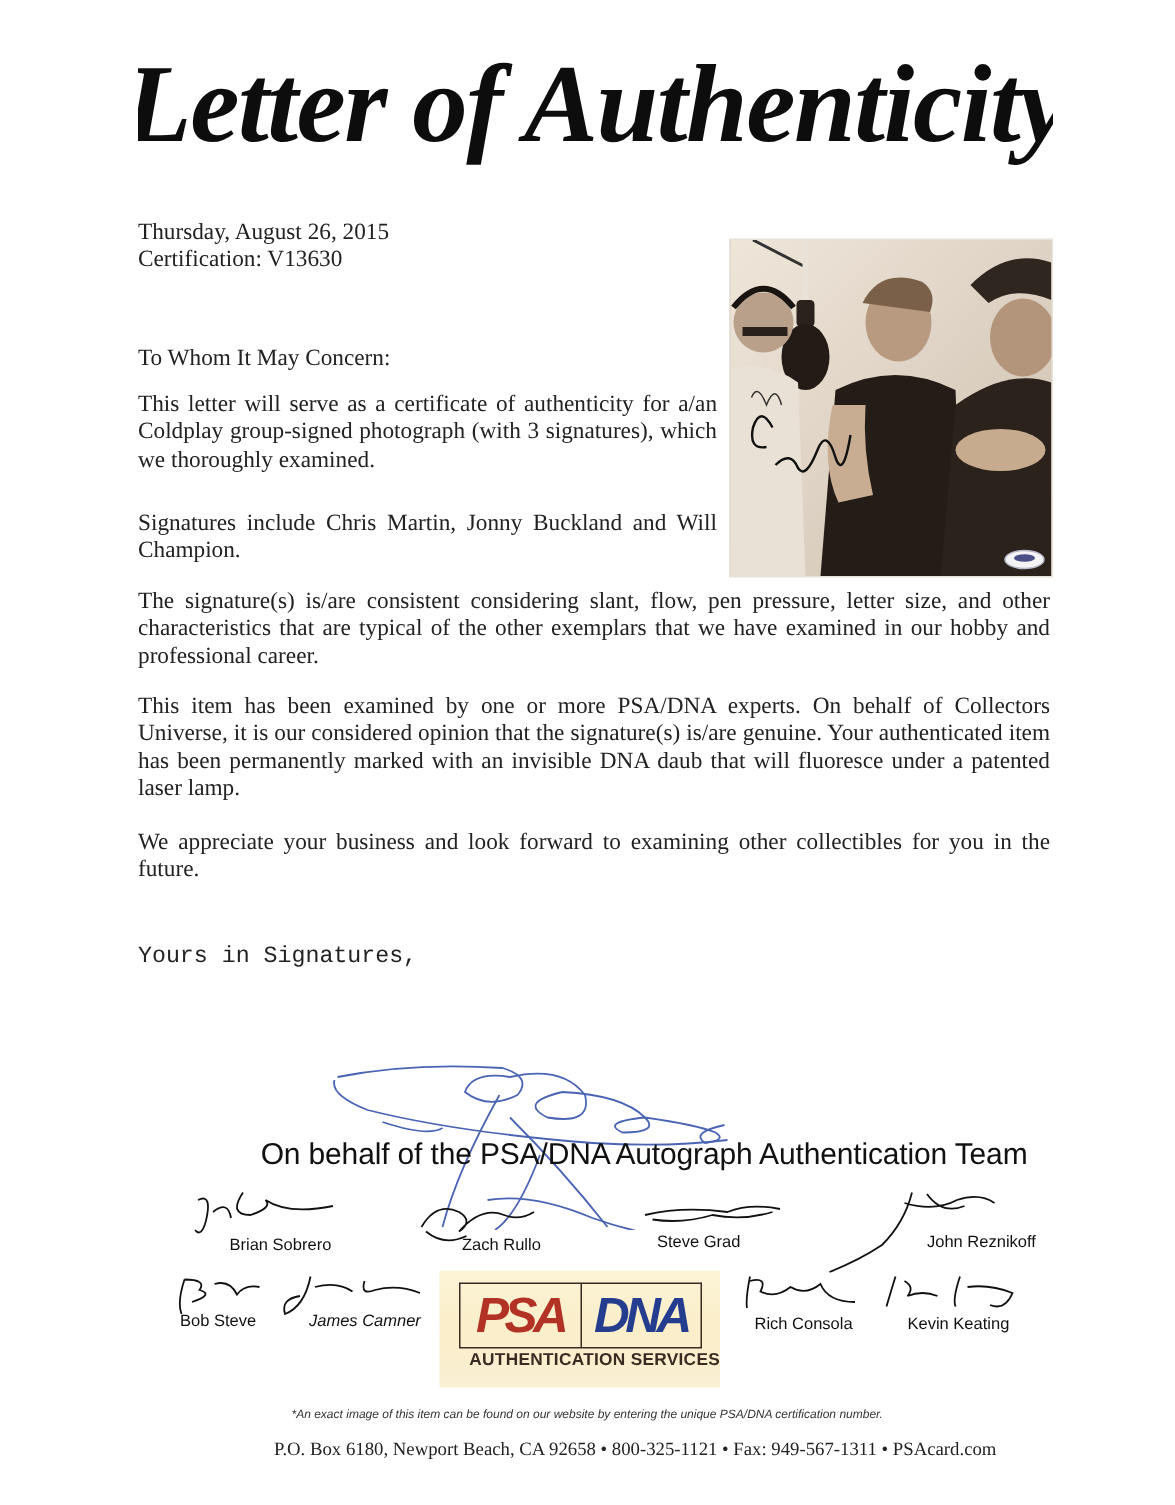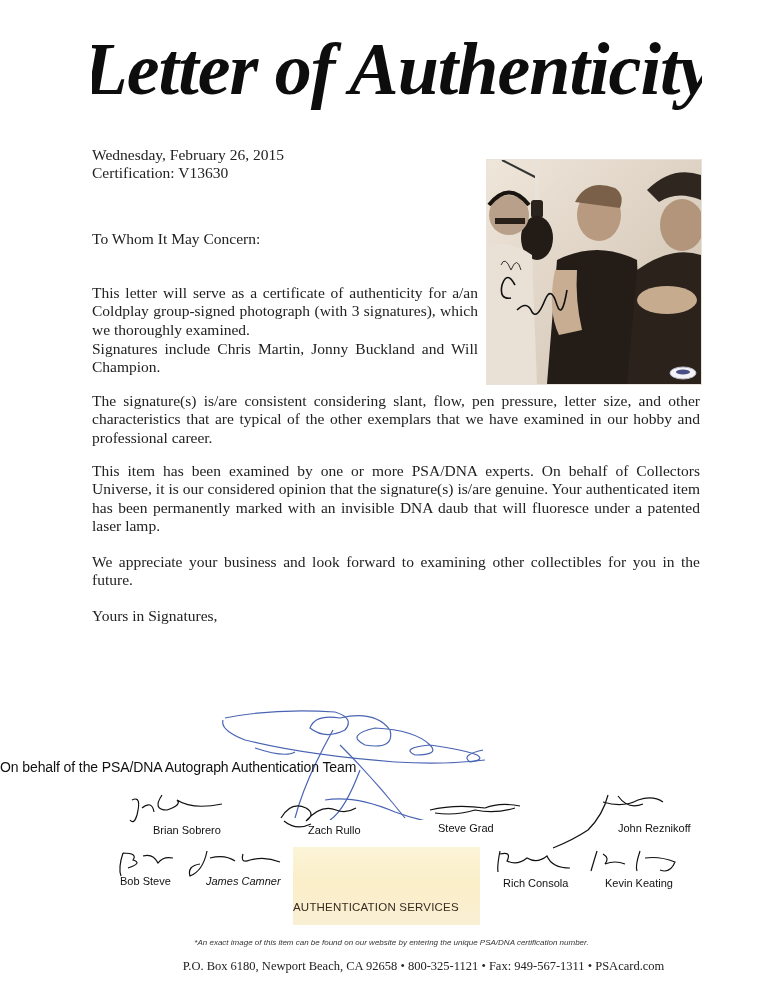--- a/index.html
+++ b/index.html
@@ -4,45 +4,45 @@
 <style>
   html, body { margin:0; padding:0; background:#ffffff; }
   body { width:783px; height:1003px; position:relative; overflow:hidden; font-family:"Liberation Serif", serif; color:#1b1b1b; }
   .abs { position:absolute; }
   .title { left:92px; top:22px; width:610px; height:105px; }
   .title svg { width:100%; height:100%; }
   .serif { font-family:"Liberation Serif", serif; font-size:15.5px; line-height:18.3px; color:#222; }
   .just { text-align:justify; text-align-last:left; }
   .photo { left:487px; top:160px; width:214px; height:224px; background:#d9cdbf; overflow:hidden; box-shadow: 0 0 0 1px #e8e2da; }
   .sans { font-family:"Liberation Sans", sans-serif; }
-  .team { left:0; width:685px; top:759px; text-align:left; font-size:14px; color:#111; letter-spacing:-0.1px; }
+  .team { left:0; width:685px; top:759px; text-align:right; font-size:20px; color:#111; letter-spacing:-0.1px; }
   .signame { font-family:"Liberation Sans", sans-serif; font-size:11px; color:#111; white-space:nowrap; }
   .psa-box { left:293px; top:847px; width:187px; height:78px; background:linear-gradient(180deg,#fbf4d6 0%,#fbeec9 50%,#f9efd3 100%); }
   .psa-frame { position:absolute; left:13px; top:8px; width:160px; height:42px; border:1.5px solid #3a2a22; display:flex; }
   .psa-left { flex:1; display:flex; align-items:center; justify-content:center; border-right:1.5px solid #3a2a22; font-family:"Liberation Sans", sans-serif; font-weight:bold; font-size:33px; color:#b33226; letter-spacing:-3px; font-style:italic; }
   .psa-right { flex:1; display:flex; align-items:center; justify-content:center; font-family:"Liberation Sans", sans-serif; font-weight:bold; font-size:33px; color:#243d8f; letter-spacing:-3px; font-style:italic; }
-  .psa-sub { position:absolute; left:0; width:100%; top:54px; text-align:left; font-family:"Liberation Sans", sans-serif; font-size:11.5px; color:#3a2a22; letter-spacing:0.2px; }
+  .psa-sub { position:absolute; left:0; width:100%; top:54px; text-align:right; font-family:"Liberation Sans", sans-serif; font-size:11.5px; color:#3a2a22; letter-spacing:0.2px;font-weight:bold; }
   .note { left:0; width:783px; top:938px; text-align:center; font-family:"Liberation Sans", sans-serif; font-style:italic; font-size:8px; color:#333; }
   .addr { left:0; width:783px; top:959px; text-align:center; font-family:"Liberation Serif", serif; font-size:12.5px; color:#222;margin-left:32px; }
 </style>
 </head>
 <body>
 
 <div class="abs title">
   <svg viewBox="0 0 610 105" preserveAspectRatio="none">
     <text x="305" y="72" text-anchor="middle" font-family="Liberation Serif, serif" font-style="italic" font-weight="bold" font-size="74" fill="#0d0d0d" letter-spacing="-1">Letter of Authenticity</text>
   </svg>
 </div>
 
-<div class="abs serif" style="left:92px; top:146px;">Wednesday, February 26, 2015</div>
+<div class="abs serif" style="left:92px; top:146px;">Thursday, August 26, 2015</div>
 <div class="abs serif" style="left:92px; top:164px;">Certification: V13630</div>
 
 <div class="abs serif" style="left:92px; top:230px;">To Whom It May Concern:</div>
 
-<div class="abs serif just" style="left:92px; top:284px; width:386px;">This letter will serve as a certificate of authenticity for a/an Coldplay group-signed photograph (with 3 signatures), which we thoroughly examined.</div>
+<div class="abs serif just" style="left:92px; top:261px; width:386px;">This letter will serve as a certificate of authenticity for a/an Coldplay group-signed photograph (with 3 signatures), which we thoroughly examined.</div>
 <div class="abs serif just" style="left:92px; top:340px; width:386px;">Signatures include Chris Martin, Jonny Buckland and Will Champion.</div>
 
 <div class="abs photo">
   <svg width="214" height="224" viewBox="0 0 214 224">
     <defs>
       <linearGradient id="bg" x1="0" y1="0" x2="1" y2="1">
         <stop offset="0" stop-color="#efe6da"></stop>
         <stop offset="1" stop-color="#cdbfae"></stop>
       </linearGradient>
     </defs>
@@ -73,21 +73,21 @@
 
     <ellipse cx="196" cy="213" rx="13" ry="6" fill="#f4f4f7" stroke="#b9b9c9" stroke-width="1"></ellipse>
     <ellipse cx="196" cy="212" rx="7" ry="2.5" fill="#4b4f87"></ellipse>
   </svg>
 </div>
 
 <div class="abs serif just" style="left:92px; top:392px; width:608px;">The signature(s) is/are consistent considering slant, flow, pen pressure, letter size, and other characteristics that are typical of the other exemplars that we have examined in our hobby and professional career.</div>
 <div class="abs serif just" style="left:92px; top:462px; width:608px;">This item has been examined by one or more PSA/DNA experts. On behalf of Collectors Universe, it is our considered opinion that the signature(s) is/are genuine. Your authenticated item has been permanently marked with an invisible DNA daub that will fluoresce under a patented laser lamp.</div>
 <div class="abs serif just" style="left:92px; top:553px; width:608px;">We appreciate your business and look forward to examining other collectibles for you in the future.</div>
 
-<div class="abs serif" style="left:92px; top:607px;">Yours in Signatures,</div>
+<div class="abs serif" style="left:92px; top:628px;font-family:Liberation Mono, monospace;">Yours in Signatures,</div>
 
 <div class="abs" style="left:215px; top:700px; width:300px; height:120px;">
   <svg width="300" height="120" viewBox="0 0 300 120">
     <g stroke="#4a64b4" stroke-width="1.2" fill="none">
       <path d="M10 18 Q60 8 120 12 Q140 18 130 30 Q110 40 95 28 Q100 14 125 18 Q160 10 175 30 Q180 50 150 45 Q130 35 160 28 Q200 30 215 45 Q225 55 200 55 Q185 48 215 45 Q250 50 262 55 Q270 60 255 62 Q245 55 268 50"></path>
       <path d="M8 20 Q5 30 30 40 Q90 55 180 62 Q230 65 270 60"></path>
       <path d="M40 48 Q70 58 80 52"></path>
       <path d="M118 30 Q90 80 80 118"></path>
       <path d="M125 45 Q160 80 190 118"></path>
       <path d="M145 70 Q130 110 115 120"></path>
@@ -134,20 +134,24 @@
 <div class="abs signame" style="left:120px; top:875px;">Bob Steve</div>
 
 <div class="abs" style="left:185px; top:846px; width:100px; height:34px;">
   <svg width="100" height="34" viewBox="0 0 100 34">
       <path d="M22 5 Q18 25 5 30 Q2 20 15 18 M25 12 Q40 8 50 15 M58 8 Q55 18 65 14 Q80 10 95 16" stroke="#111" stroke-width="1.2" fill="none"></path>
     </svg>
 </div>
 <div class="abs signame" style="left:206px; top:875px;font-style:italic;">James Camner</div>
 
 <div class="abs psa-box">
+  <div class="psa-frame">
+    <div class="psa-left">PSA</div>
+    <div class="psa-right">DNA</div>
+  </div>
   <div class="psa-sub">AUTHENTICATION SERVICES</div>
 </div>
 
 <div class="abs" style="left:492px; top:846px; width:80px; height:30px;">
   <svg width="80" height="30" viewBox="0 0 80 30">
       <path d="M8 5 Q5 20 6 26 M8 8 Q20 5 15 15 Q25 20 35 12 Q45 18 55 10 Q60 22 78 22" stroke="#111" stroke-width="1.2" fill="none"></path>
     </svg>
 </div>
 <div class="abs signame" style="left:503px; top:877px;">Rich Consola</div>
 

